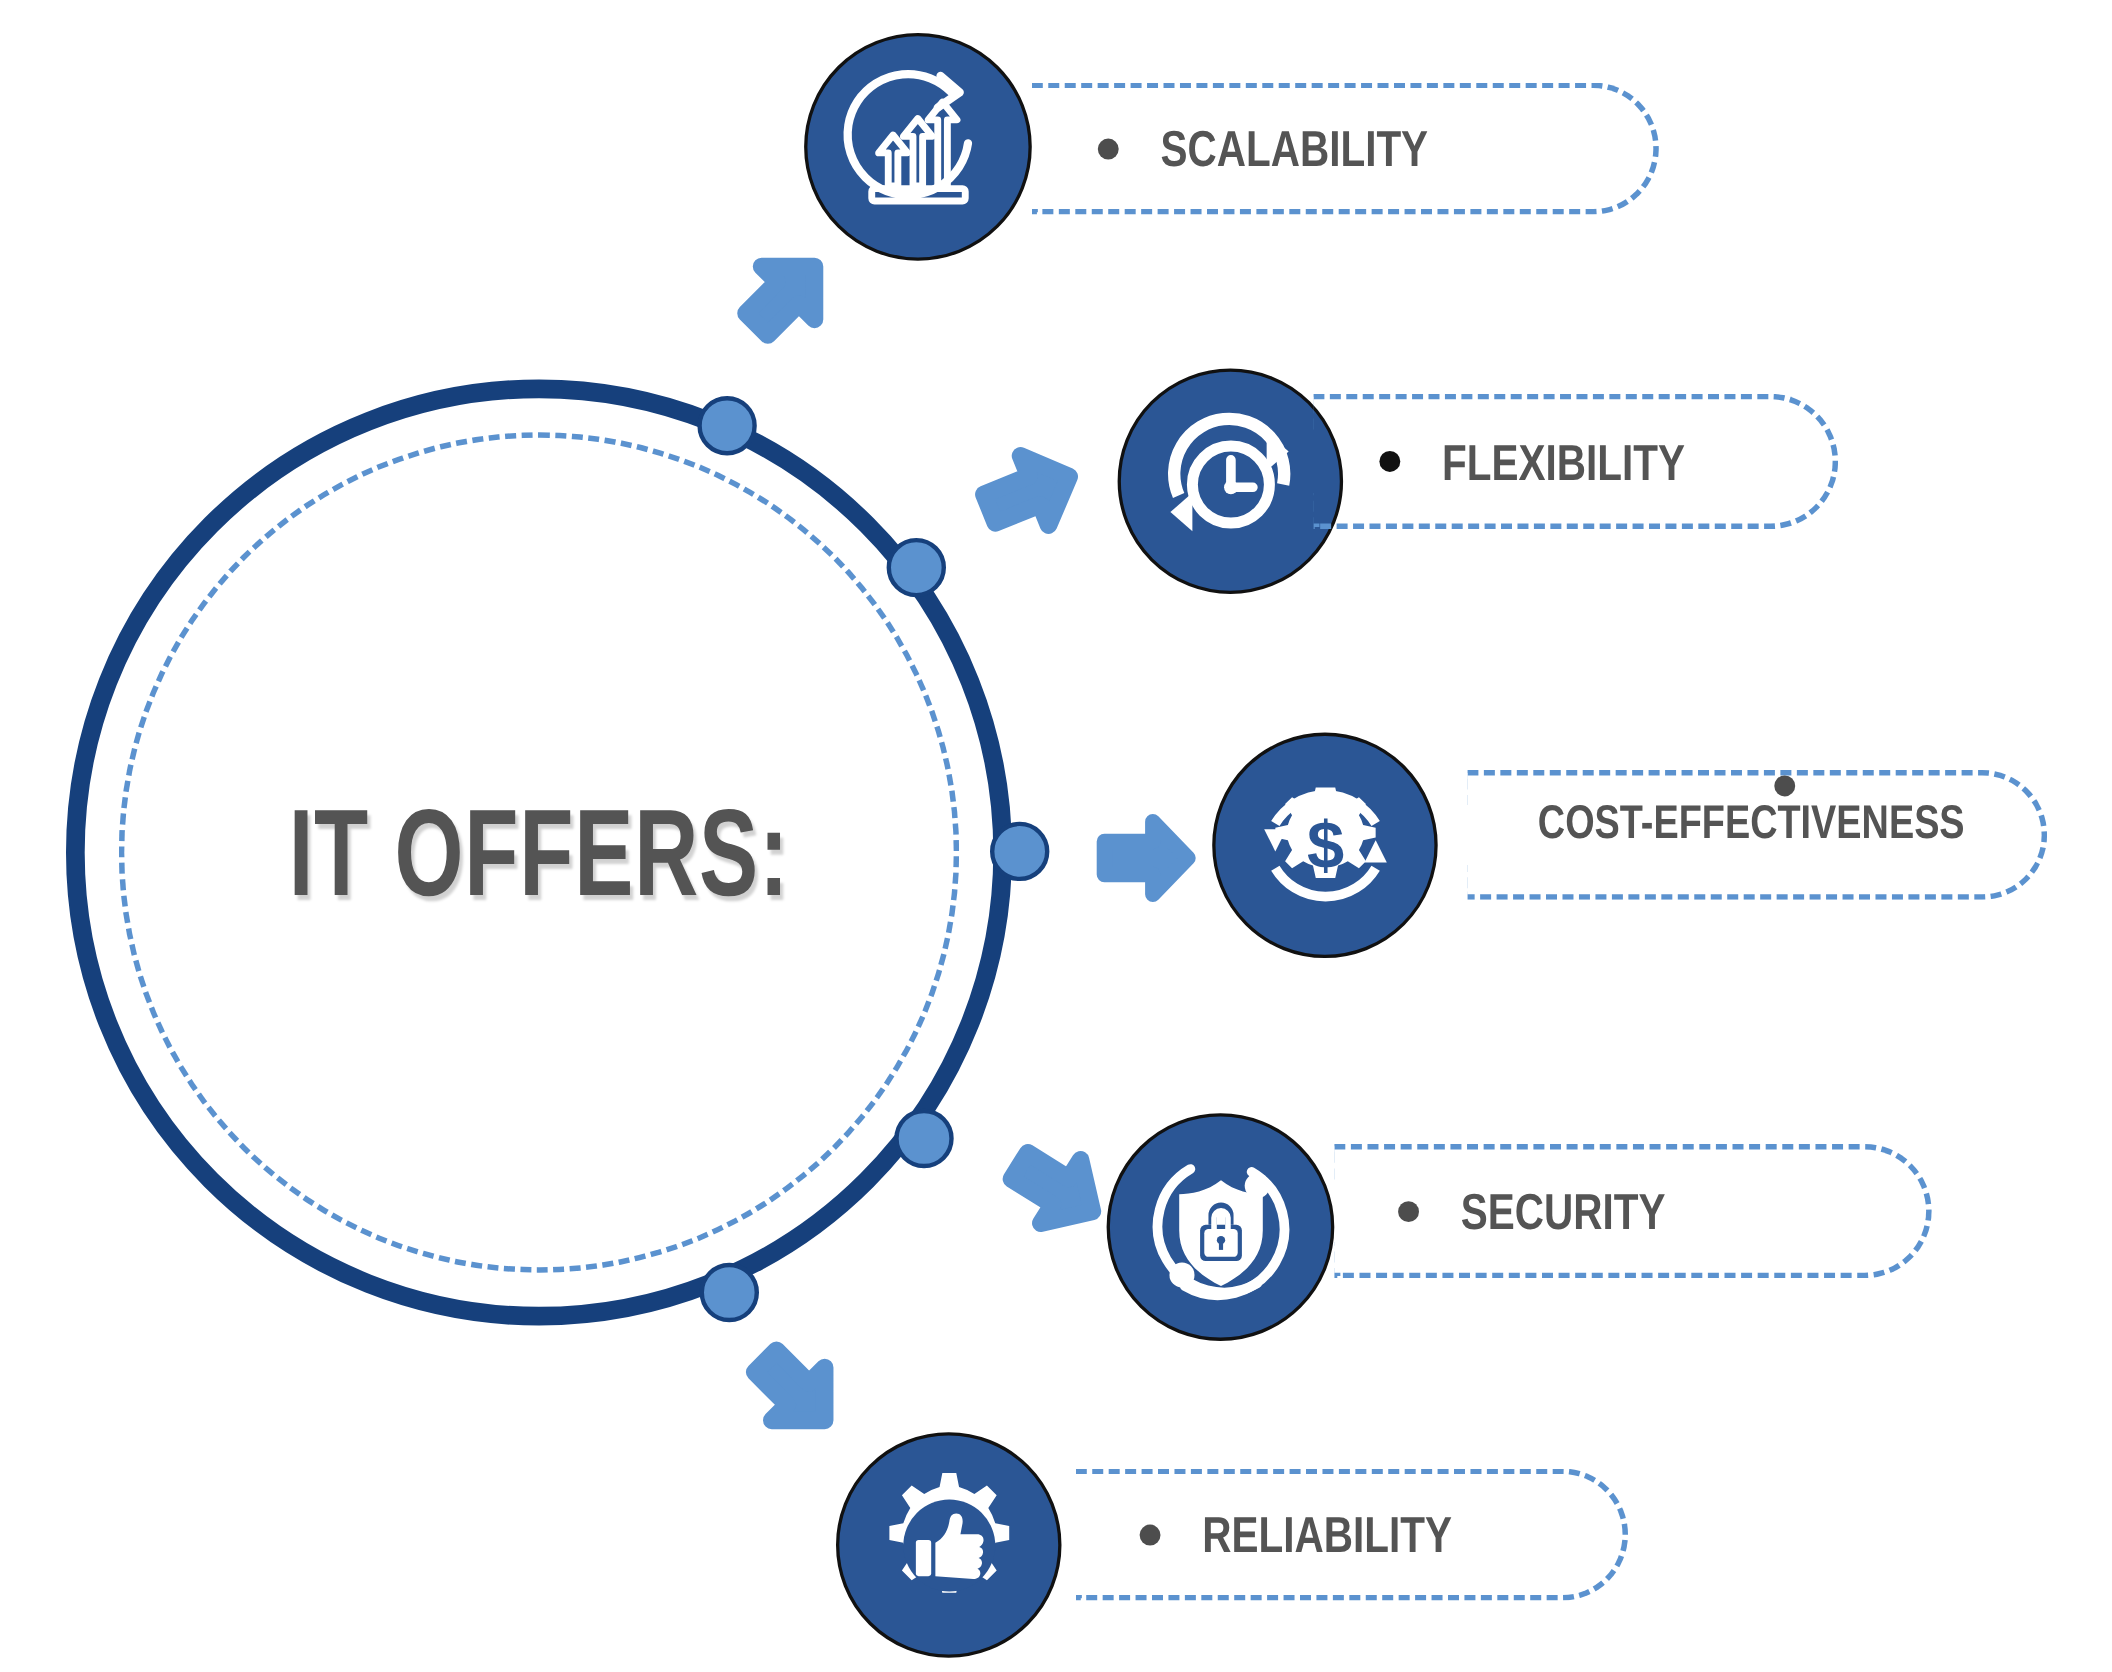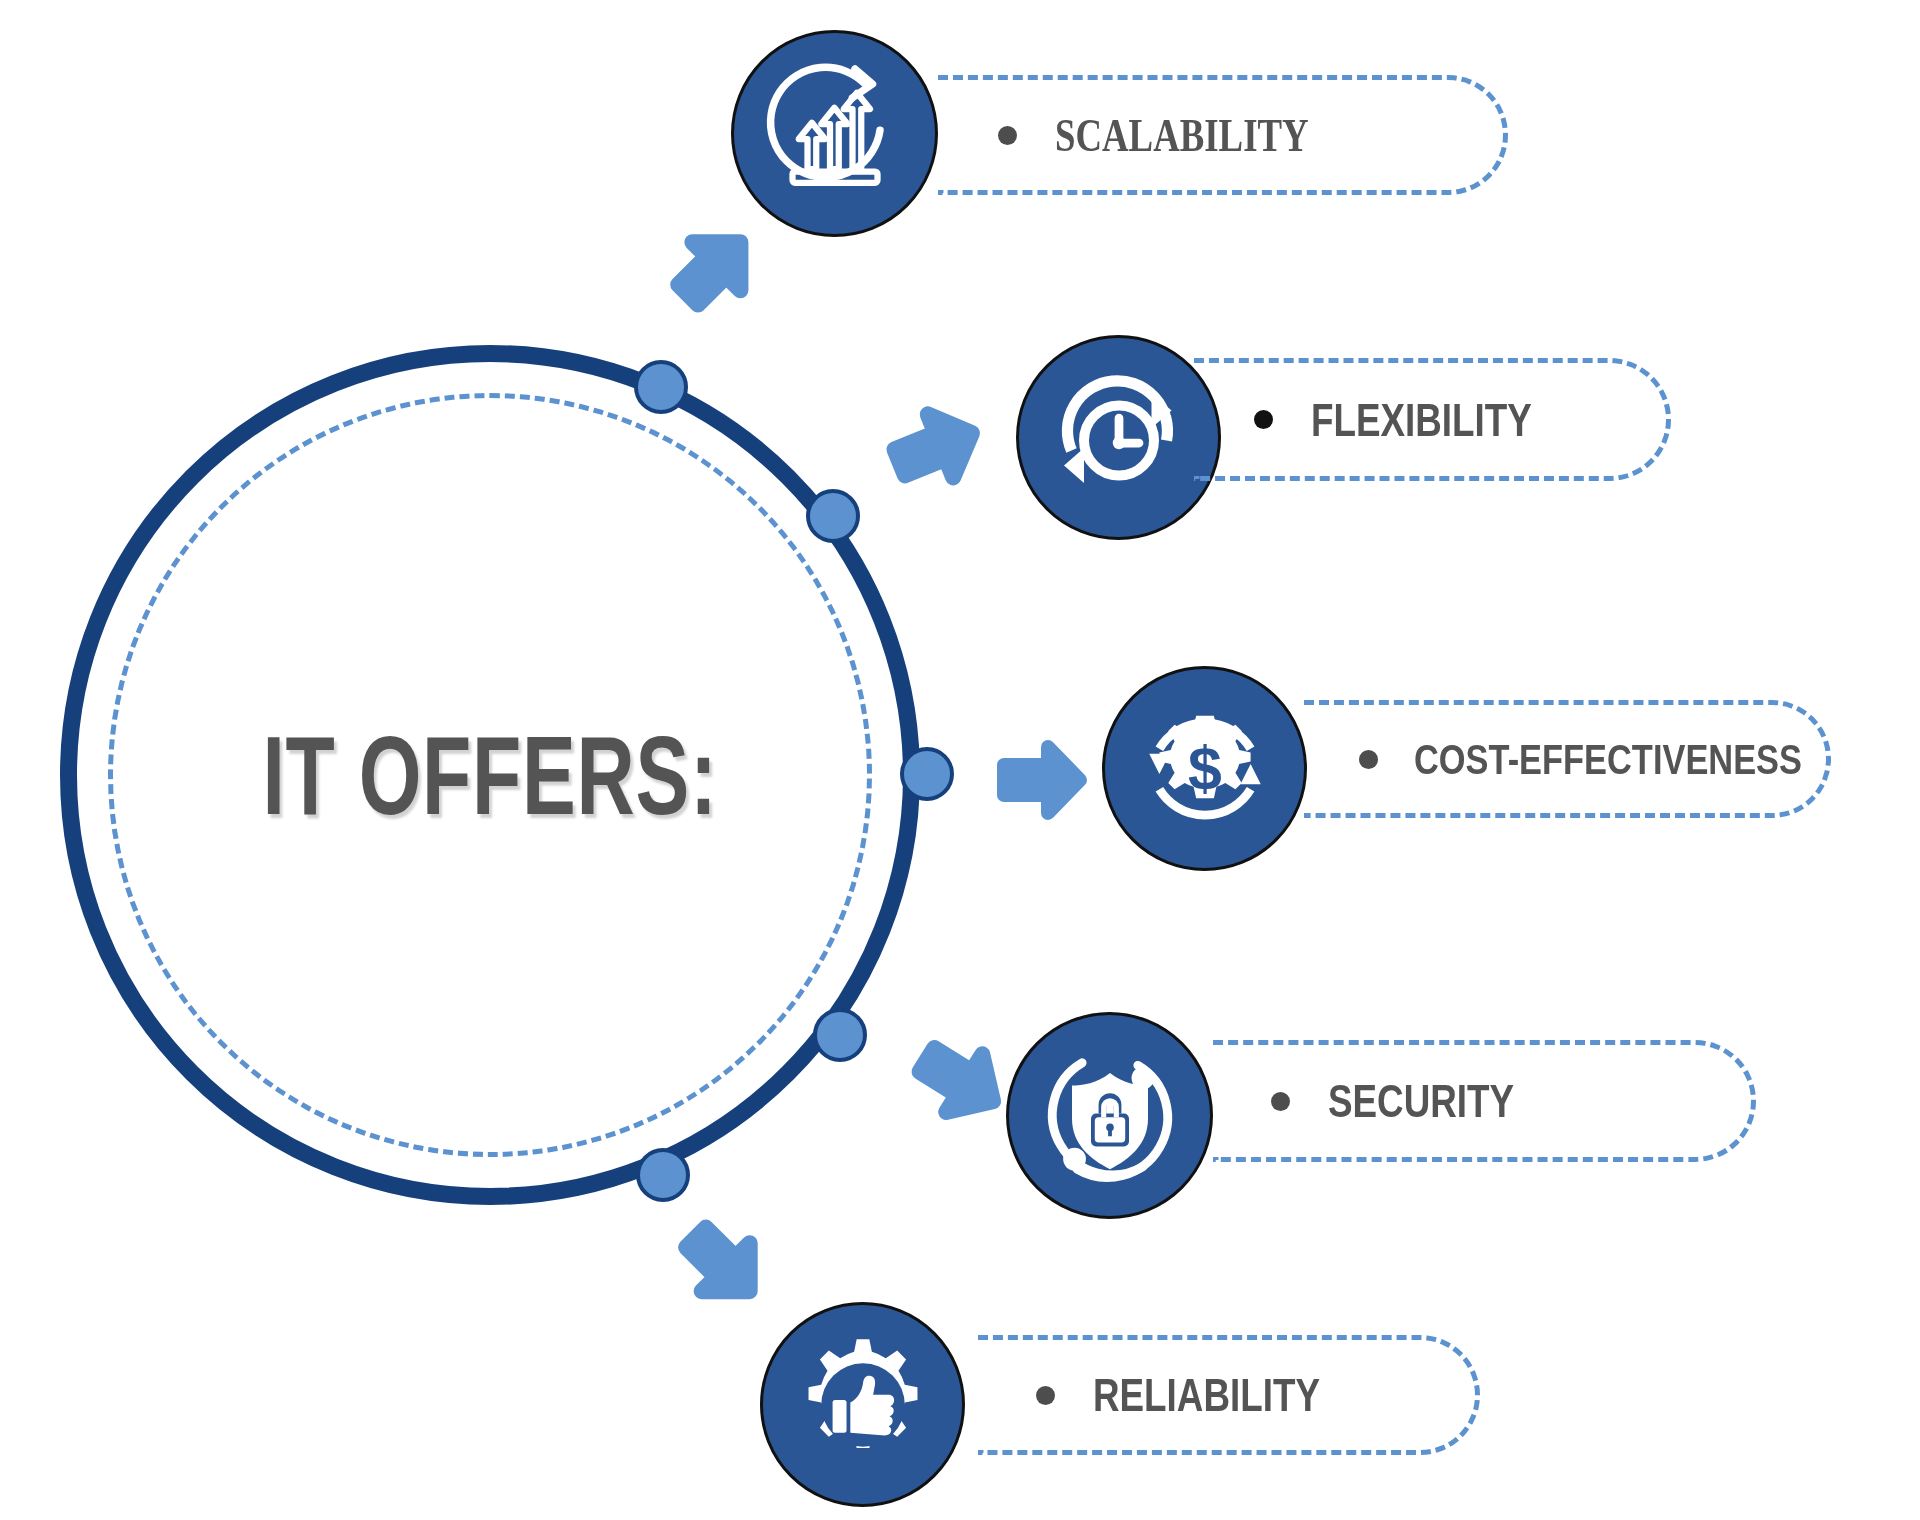--- a/index.html
+++ b/index.html
@@ -151,21 +151,21 @@
         <path d="M84 20 A44 44 0 1 0 96 57" fill="none" stroke="#ffffff" stroke-width="6" stroke-linecap="round"></path>
         <path d="M76 8 L90 20 L74 31" fill="none" stroke="#ffffff" stroke-width="6" stroke-linecap="round" stroke-linejoin="round"></path>
 
         <path d="M38 88 v-24 h-7 l10.5 -13 l10.5 13 h-7 v24 z" fill="none" stroke="#ffffff" stroke-width="5" stroke-linejoin="round"></path>
         <path d="M56 88 v-36 h-7 l10.5 -13 l10.5 13 h-7 v36 z" fill="none" stroke="#ffffff" stroke-width="5" stroke-linejoin="round"></path>
         <path d="M74 88 v-48 h-7 l10.5 -13 l10.5 13 h-7 v48 z" fill="none" stroke="#ffffff" stroke-width="5" stroke-linejoin="round"></path>
 
         <rect x="26" y="90" width="68" height="9" rx="2" fill="none" stroke="#ffffff" stroke-width="5"></rect>
       </svg>
     </div>
-    <div class="pill" style="left:938px;top:75px;width:570px;height:120px;padding-left:60px;font-family:Liberation Serif, serif;">
+    <div class="pill" style="left:938px;top:75px;width:570px;height:120px;padding-left:60px;">
       <div class="pill-bullet"></div>
       <div class="pill-label" style="margin-left:38px;">SCALABILITY</div>
     </div>
   </div>
 
   <div class="row">
     <div class="icon-badge" style="left:1016px;top:335px;width:205px;height:205px;">
       <svg width="150" height="150" viewBox="0 0 120 120">
 
         <path d="M22 70 A40 40 0 1 1 98 62" fill="none" stroke="#ffffff" stroke-width="9" stroke-linecap="butt"></path>
@@ -192,21 +192,21 @@
         <path d="M16 48 L32 48 L24 64 z" fill="#ffffff"></path>
         <path d="M104 72 L88 72 L96 56 z" fill="#ffffff"></path>
 
         <g fill="#ffffff">
           <path d="M60 18 l7 0 l2 9 a26 26 0 0 1 7 3 l8 -5 l5 5 l-5 8 a26 26 0 0 1 3 7 l9 2 l0 7 l-9 2 a26 26 0 0 1 -3 7 l5 8 l-5 5 l-8 -5 a26 26 0 0 1 -7 3 l-2 9 l-7 0 l-7 0 l-2 -9 a26 26 0 0 1 -7 -3 l-8 5 l-5 -5 l5 -8 a26 26 0 0 1 -3 -7 l-9 -2 l0 -7 l9 -2 a26 26 0 0 1 3 -7 l-5 -8 l5 -5 l8 5 a26 26 0 0 1 7 -3 l2 -9 z"></path>
         </g>
 
         <text x="60" y="76" text-anchor="middle" font-family="'Liberation Sans', sans-serif" font-size="48" font-weight="bold" fill="#2b5695">$</text>
       </svg>
     </div>
-    <div class="pill" style="left:1304px;top:700px;width:527px;height:118px;padding-left:55px;">
+    <div class="pill" style="left:1334px;top:700px;width:527px;height:118px;padding-left:55px;flex-direction:column;">
       <div class="pill-bullet"></div>
       <div class="pill-label" style="margin-left:36px;font-size:43px;">COST-EFFECTIVENESS</div>
     </div>
   </div>
 
   <div class="row">
     <div class="icon-badge" style="left:1006px;top:1012px;width:207px;height:207px;">
       <svg width="152" height="152" viewBox="0 0 120 120">
 
         <path d="M38 18 A46 46 0 1 0 86 100" fill="none" stroke="#ffffff" stroke-width="7" stroke-linecap="round"></path>

